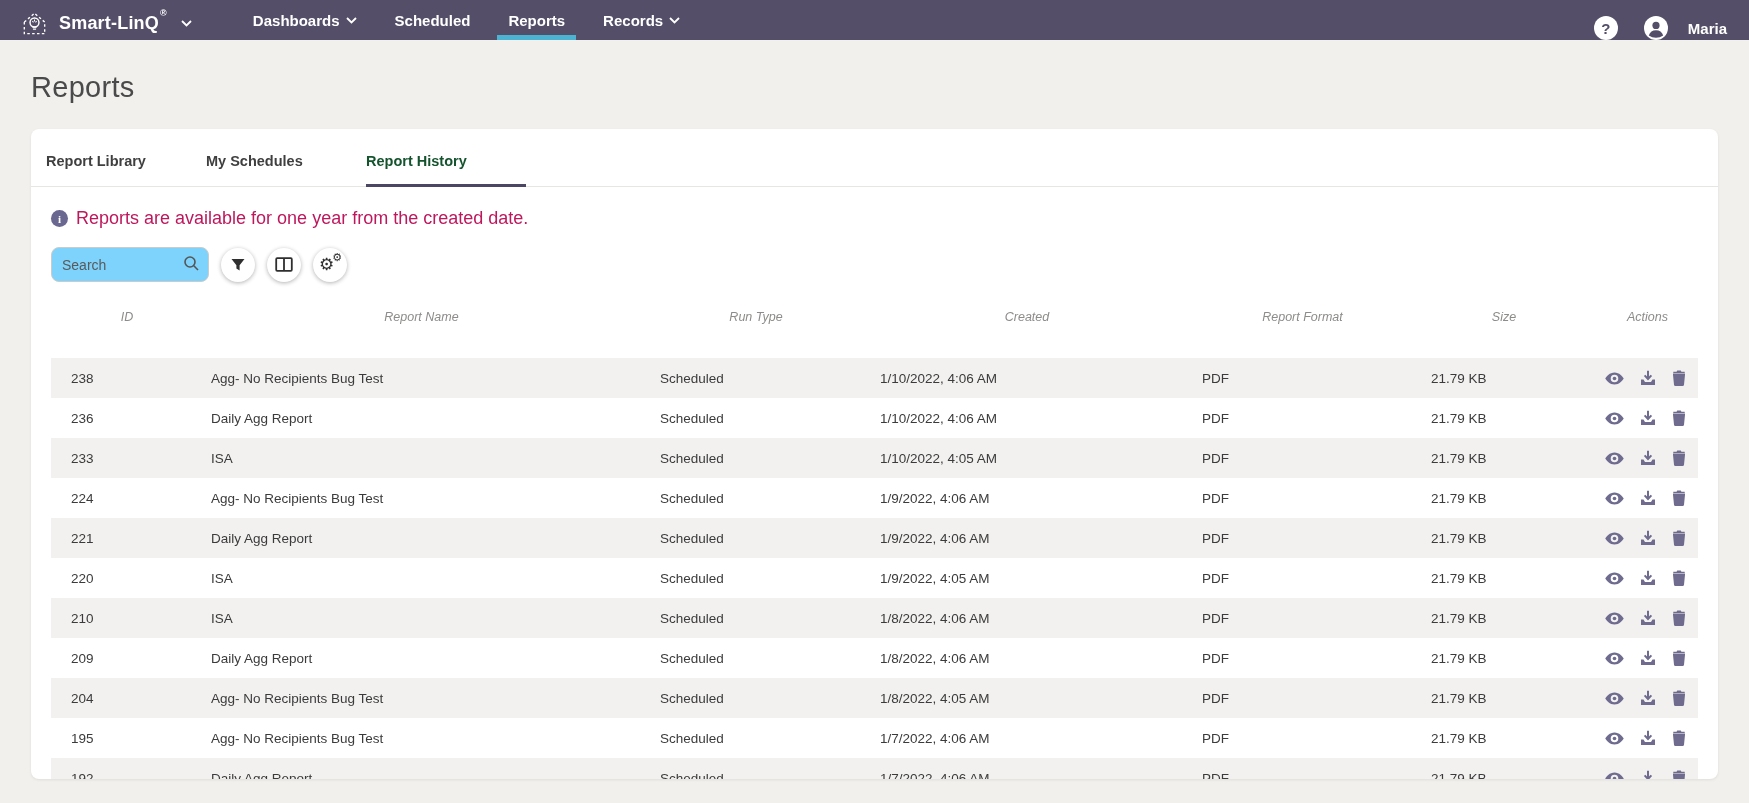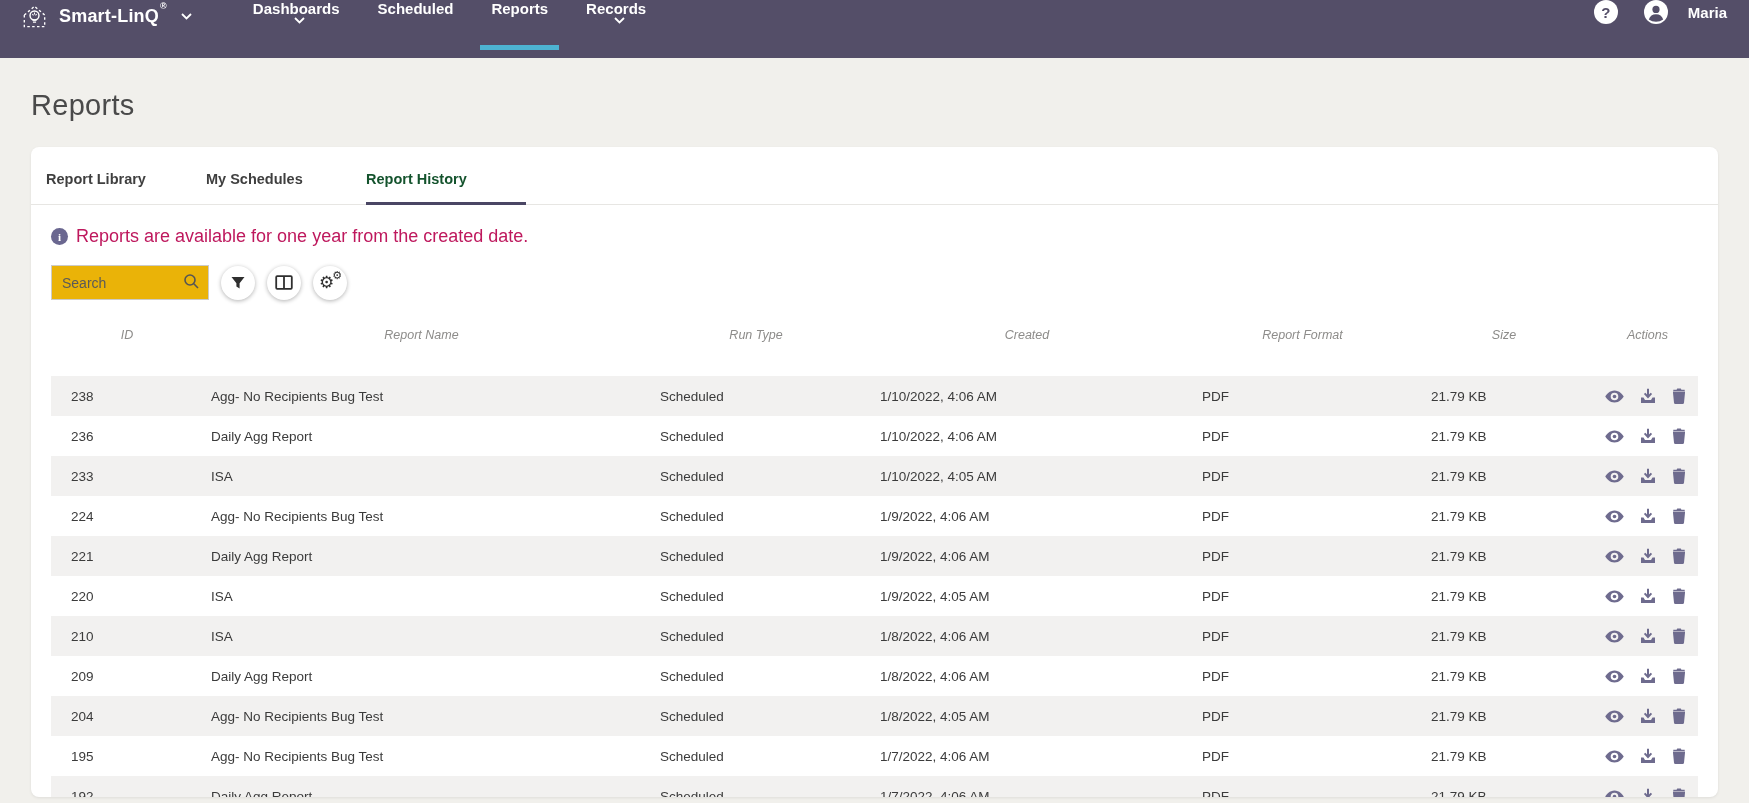--- a/index.html
+++ b/index.html
@@ -3,31 +3,31 @@
 <meta charset="utf-8">
 <style>
   * { margin:0; padding:0; box-sizing:border-box; }
   html,body { width:1749px; height:803px; overflow:hidden; }
   body {
     font-family:"Liberation Sans","DejaVu Sans",sans-serif;
     background:#f1f0ec; color:#3b3b3b;
   }
   
   .navbar {
-    height:58px; background:#544e68; display:flex; align-items:flex-start;
-    padding:0 22px 8px 18px; color:#fff;
+    height:40px; background:#544e68; display:flex; align-items:flex-end;
+    padding:0 22px 0 18px; color:#fff;
   }
   .brand { display:flex; align-items:center; gap:8px; cursor:pointer; }
   .brand-name { font-size:18px; font-weight:600; letter-spacing:.2px; }
   .brand-reg { font-size:9px; vertical-align:super; position:relative; top:-6px; margin-left:1px; }
   .chev { display:inline-block; margin-left:6px; }
   .nav-items { display:flex; height:100%; margin-left:42px; }
   .nav-item {
     position:relative; display:flex; align-items:center; height:100%;
-    padding:0 19px; font-size:15px; font-weight:600; cursor:pointer; white-space:nowrap;flex-direction:column;
+    padding:0 19px; font-size:15px; font-weight:600; cursor:pointer; white-space:nowrap;
   }
   .nav-item.active::after {
     content:""; position:absolute; left:8px; right:8px; bottom:0; height:5px;
     background:#4db3d2;
   }
   .nav-right { margin-left:auto; display:flex; align-items:center; gap:26px; }
   .help-circle {
     width:24px; height:24px; border-radius:50%; background:#ffffff; color:#544e68;
     font-size:15px; font-weight:700; display:flex; align-items:center; justify-content:center;
     cursor:pointer;
@@ -60,23 +60,23 @@
     font-size:11px; font-weight:700; font-family:"Liberation Serif","DejaVu Serif",serif;
     display:flex; align-items:center; justify-content:center; flex:0 0 17px;
   }
   .info-text { font-size:18px; color:#be185d; }
   
   .toolbar { display:flex; align-items:center; margin:18px 20px 0 20px; gap:12px; }
   .search-box {
     position:relative; width:158px; height:35px;
   }
   .search-box input {
-    width:100%; height:100%; border:1px solid #cccbc8; border-radius:0;
+    width:100%; height:100%; border:1px solid #cccbc8; border-radius:8px;
     padding:1px 32px 0 10px; font-size:14px; color:#444; outline:none;
-    font-family:"Liberation Sans","DejaVu Sans",sans-serif; background:#eab308;
+    font-family:"Liberation Sans","DejaVu Sans",sans-serif; background:#7dd3fc;
   }
   .search-box input::placeholder { color:#5a5a5a; opacity:1; }
   .search-glyph { position:absolute; right:9px; top:8px; cursor:pointer; }
   .round-btn {
     width:34px; height:34px; border-radius:50%; background:#fff; border:none;
     box-shadow:0 1px 4px rgba(0,0,0,.3); display:flex; align-items:center;
     justify-content:center; cursor:pointer; color:#333;
   }
   .round-btn + .round-btn { margin-left:0; }
   .gears { position:relative; width:20px; height:20px; }

